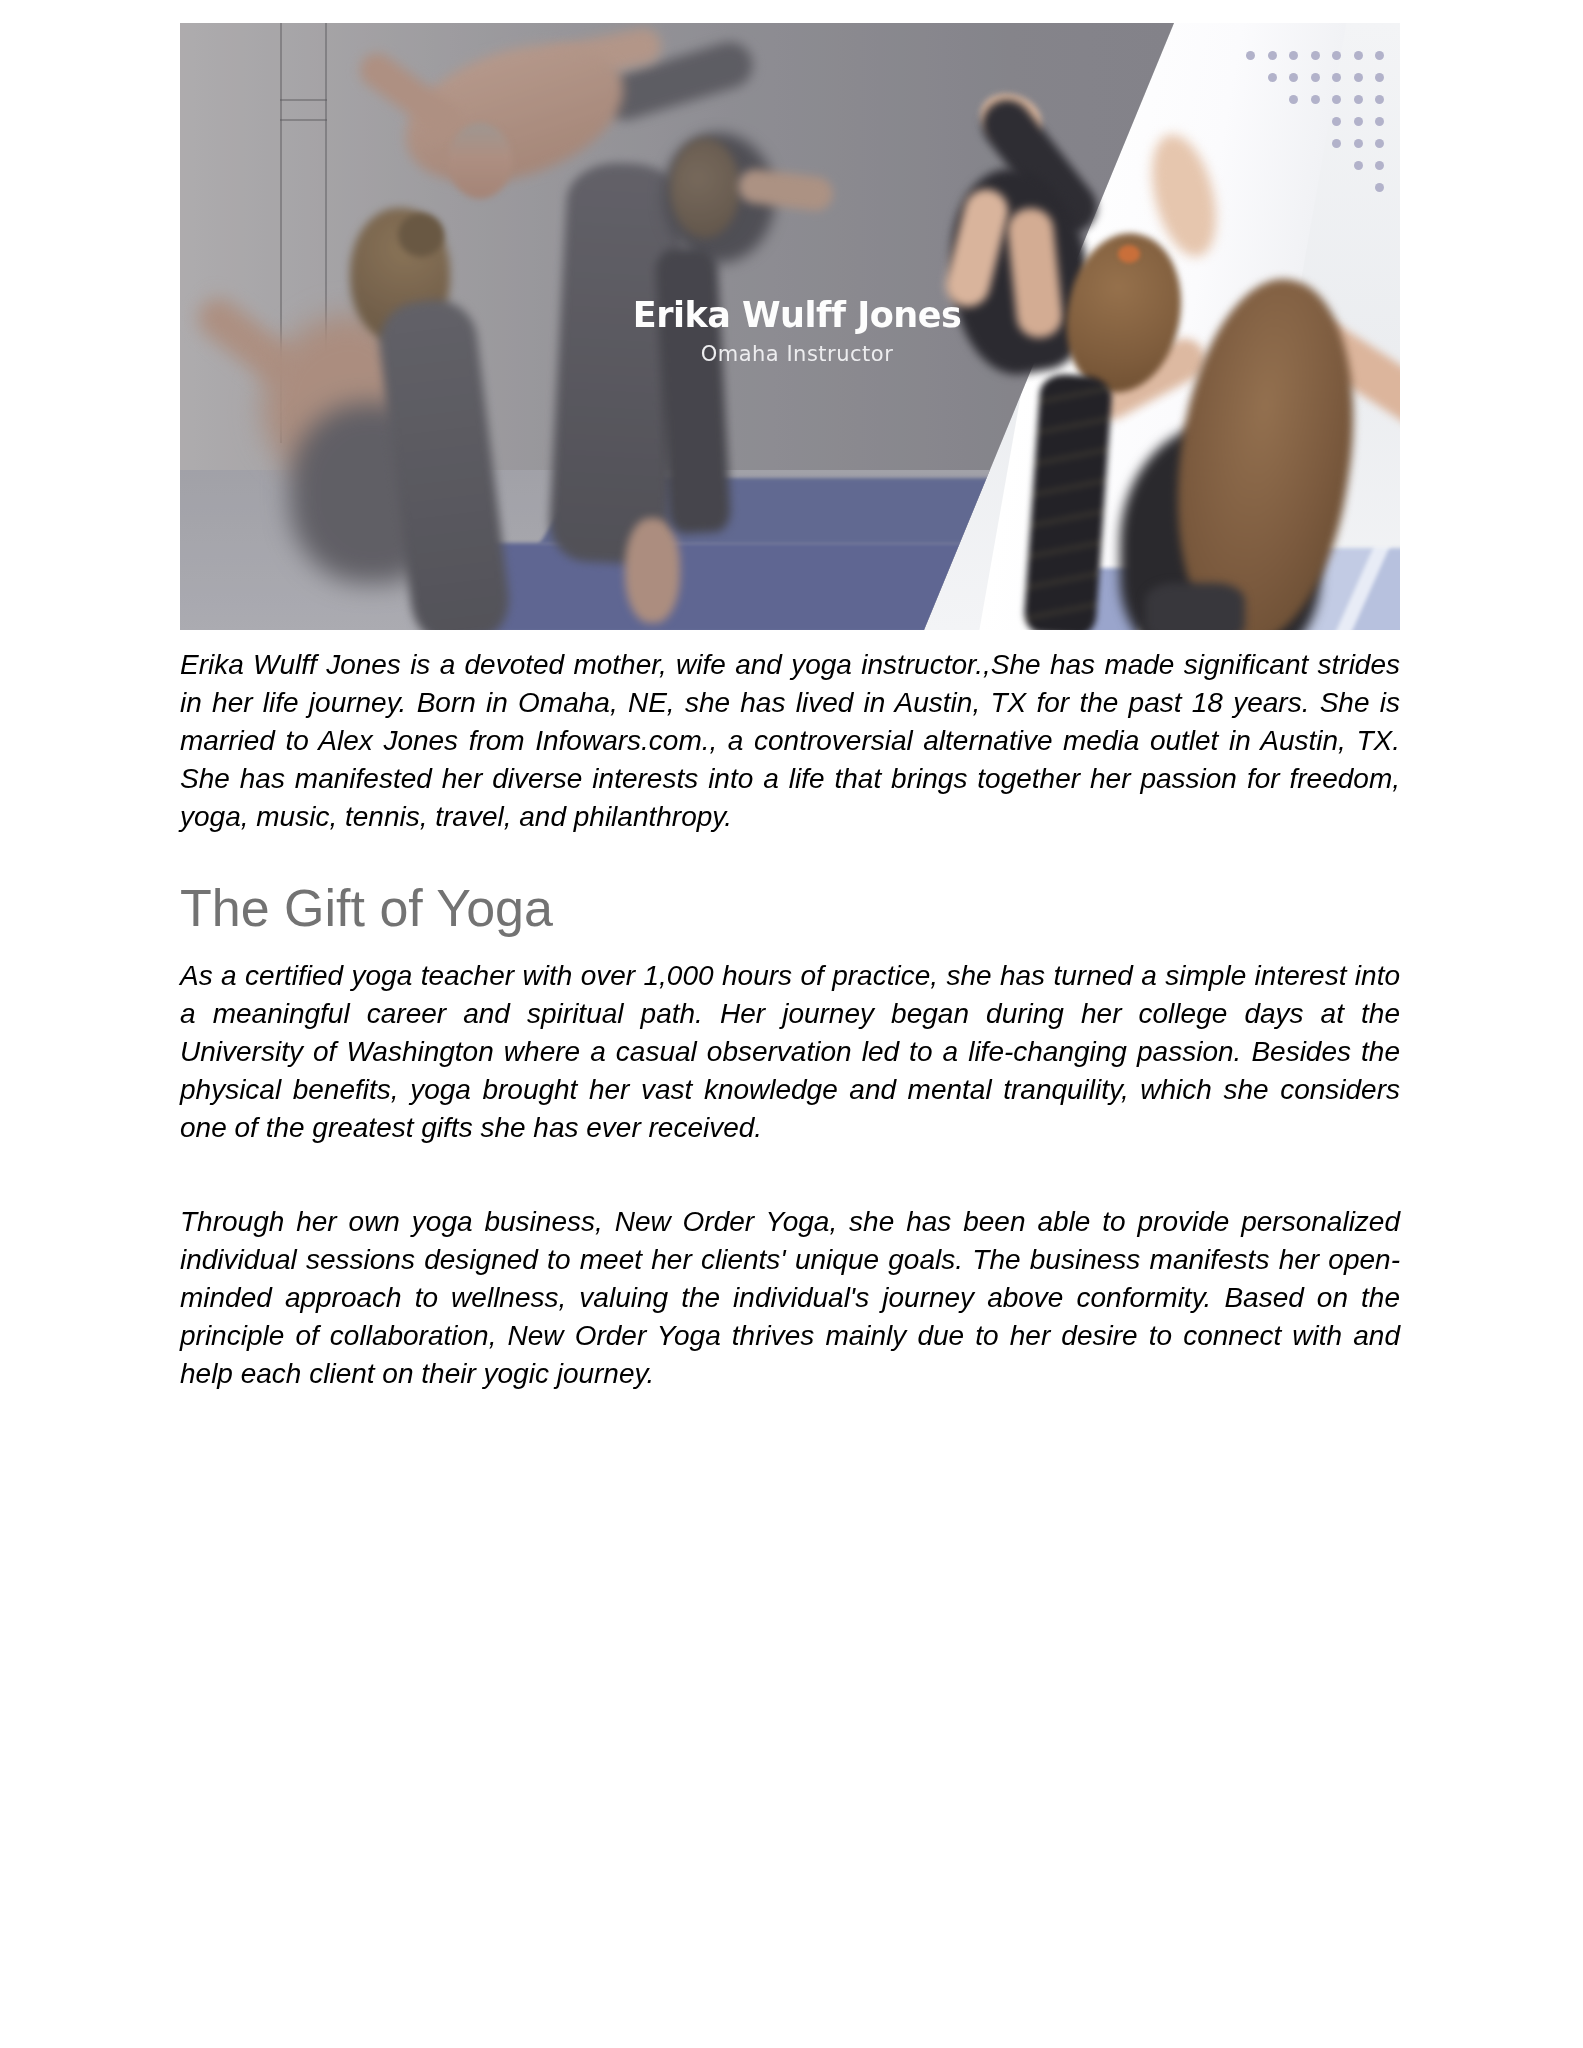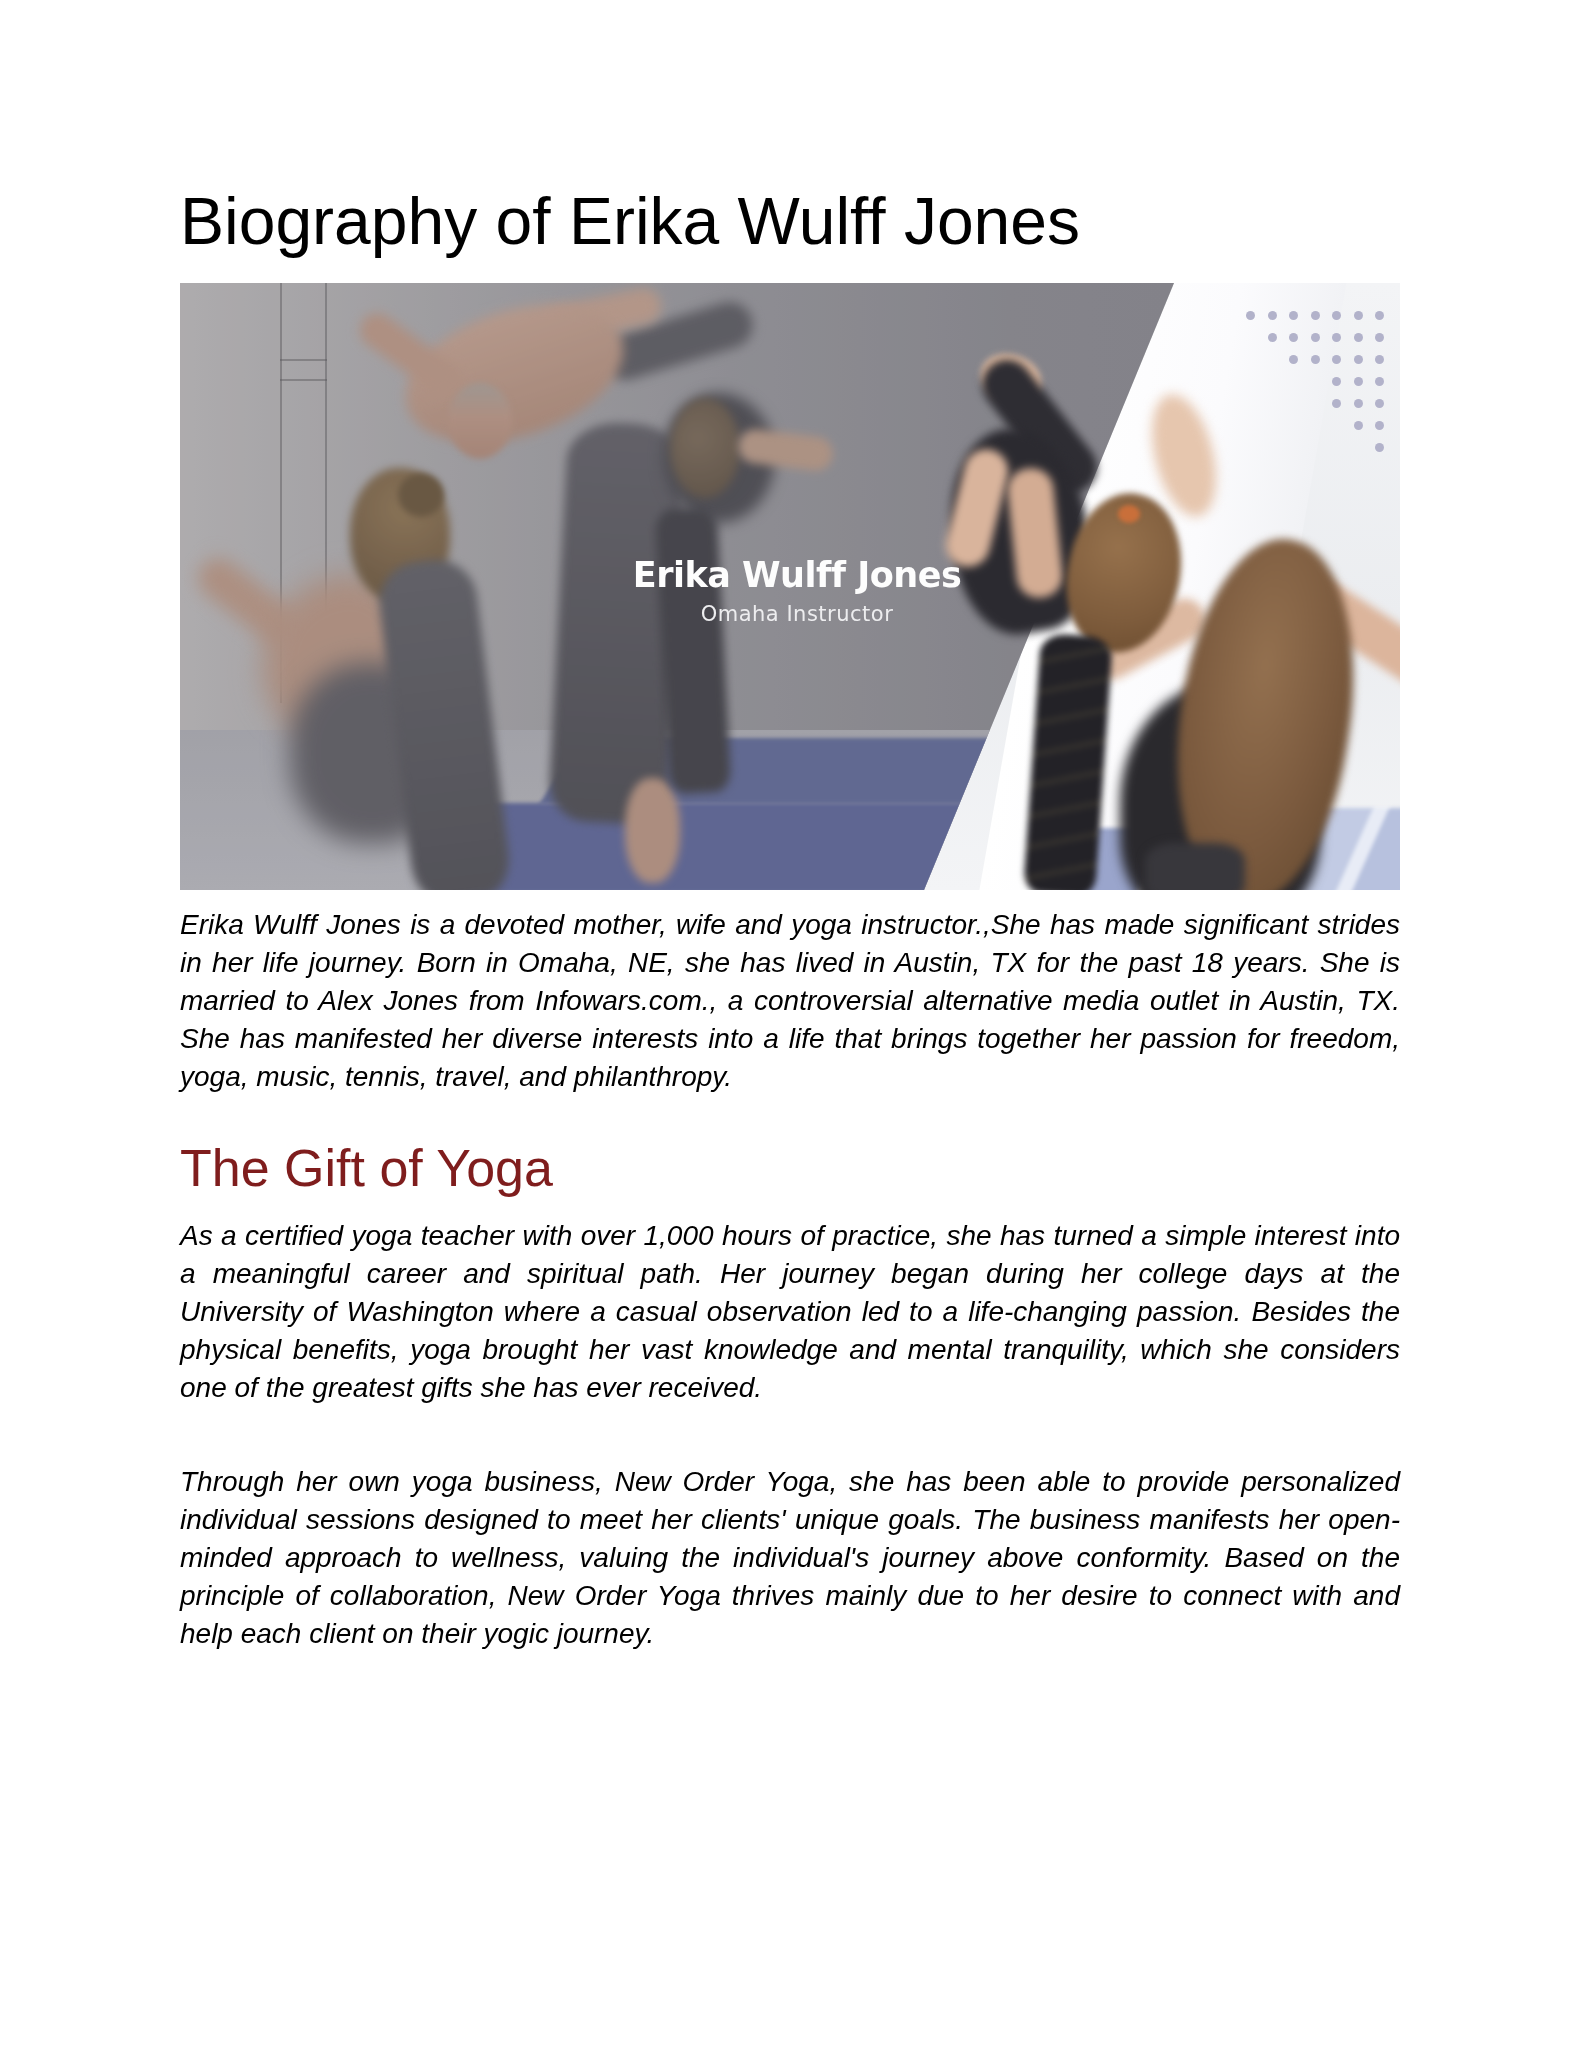--- a/index.html
+++ b/index.html
@@ -272,31 +272,30 @@
   
   .body-par {
     font-size: 28px; line-height: 38px;
     text-align: justify; color: #000000;
     margin: 13px 0 0 0;
     font-style: italic;
   }
   .doc-h2 {
     margin: 41px 0 0 0;
     font-size: 52px; line-height: 62px;
-    font-weight: 400; color: #7f1d1d;
+    font-weight: 400; color: #737373;
   }
   .par-2 { margin-top: 18px; }
   .par-3 { margin-top: 56px; }
 </style>
 </head>
 <body>
 
 <div class="page">
 
-  <h1 class="doc-title">Biography of Erika Wulff Jones</h1>
 
   <figure class="hero" style="margin-inline:0;">
 
     <div class="abs r-wall"></div>
     <div class="abs r-wedge"></div>
     <div class="abs r-hand"></div>
     <div class="abs r-mat"></div>
     <div class="abs r-mat2"></div>
     <div class="abs rw-armL"></div>
     <div class="abs rw-armR"></div>

